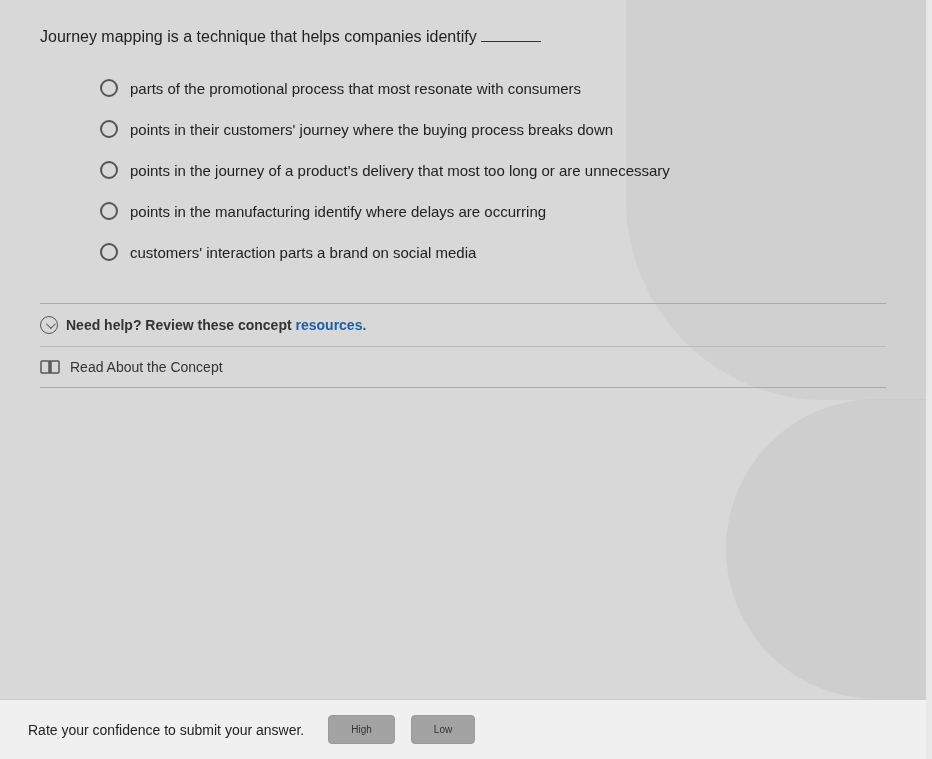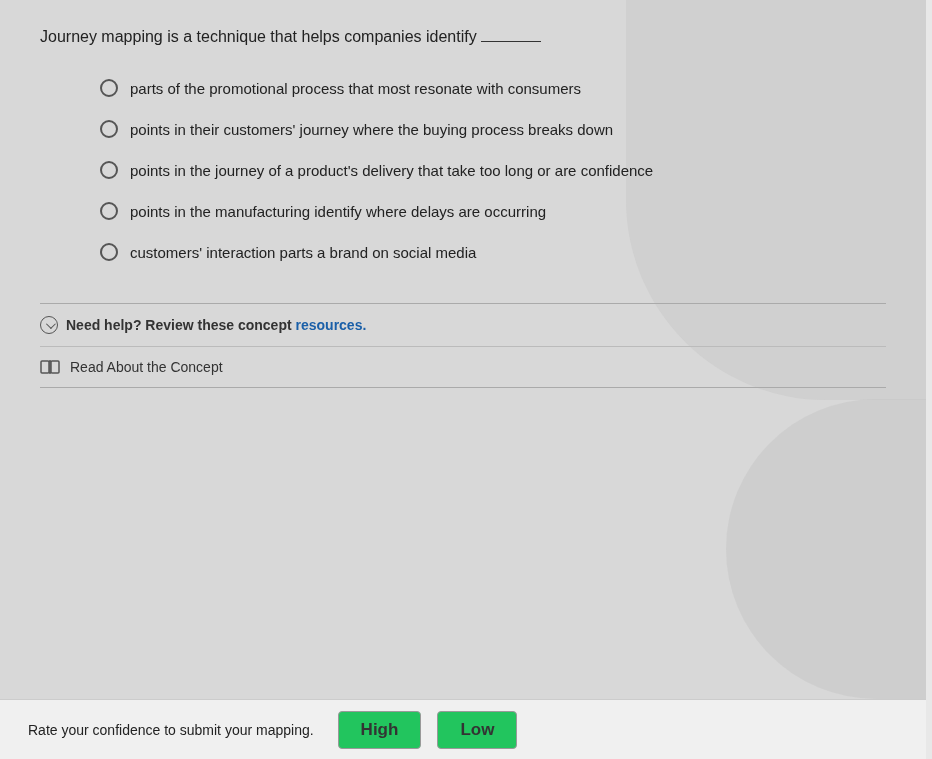--- a/index.html
+++ b/index.html
@@ -188,26 +188,26 @@
 
     .footer-label {
       font-size: 14px;
       color: #222;
       margin-right: 8px;
     }
 
     .confidence-btn {
       padding: 8px 22px;
       border: 1px solid #999;
-      background: #22c55e;
+      background: #a3a3a3;
       border-radius: 4px;
-      font-size: 17px;
+      font-size: 10px;
       color: #333;
       cursor: pointer;
-      font-weight: 700;
+      font-weight: 400;
     }
   </style>
 </head>
 <body>
 
 <div class="page-container">
 
   <div class="bg-shape"></div>
   <div class="bg-shape-bottom"></div>
 
@@ -221,21 +221,21 @@
       <div class="option-item">
         <div class="radio-circle"></div>
         <span class="option-label">parts of the promotional process that most resonate with consumers</span>
       </div>
       <div class="option-item">
         <div class="radio-circle"></div>
         <span class="option-label">points in their customers' journey where the buying process breaks down</span>
       </div>
       <div class="option-item">
         <div class="radio-circle"></div>
-        <span class="option-label">points in the journey of a product's delivery that take too long or are confidence</span>
+        <span class="option-label">points in the journey of a product's delivery that most too long or are unnecessary</span>
       </div>
       <div class="option-item">
         <div class="radio-circle"></div>
         <span class="option-label">points in the manufacturing identify where delays are occurring</span>
       </div>
       <div class="option-item">
         <div class="radio-circle"></div>
         <span class="option-label">customers' interaction parts a brand on social media</span>
       </div>
     </div>
@@ -258,17 +258,17 @@
             <line x1="10" y1="2" x2="10" y2="14" stroke="#555" stroke-width="1.5"></line>
           </svg>
         </div>
         <span class="read-text">Read About the Concept</span>
       </div>
     </div>
 
   </div>
 
   <div class="footer-bar">
-    <span class="footer-label">Rate your confidence to submit your mapping.</span>
+    <span class="footer-label">Rate your confidence to submit your answer.</span>
     <button class="confidence-btn">High</button>
     <button class="confidence-btn">Low</button>
   </div>
 </div>
 
 </body></html>

